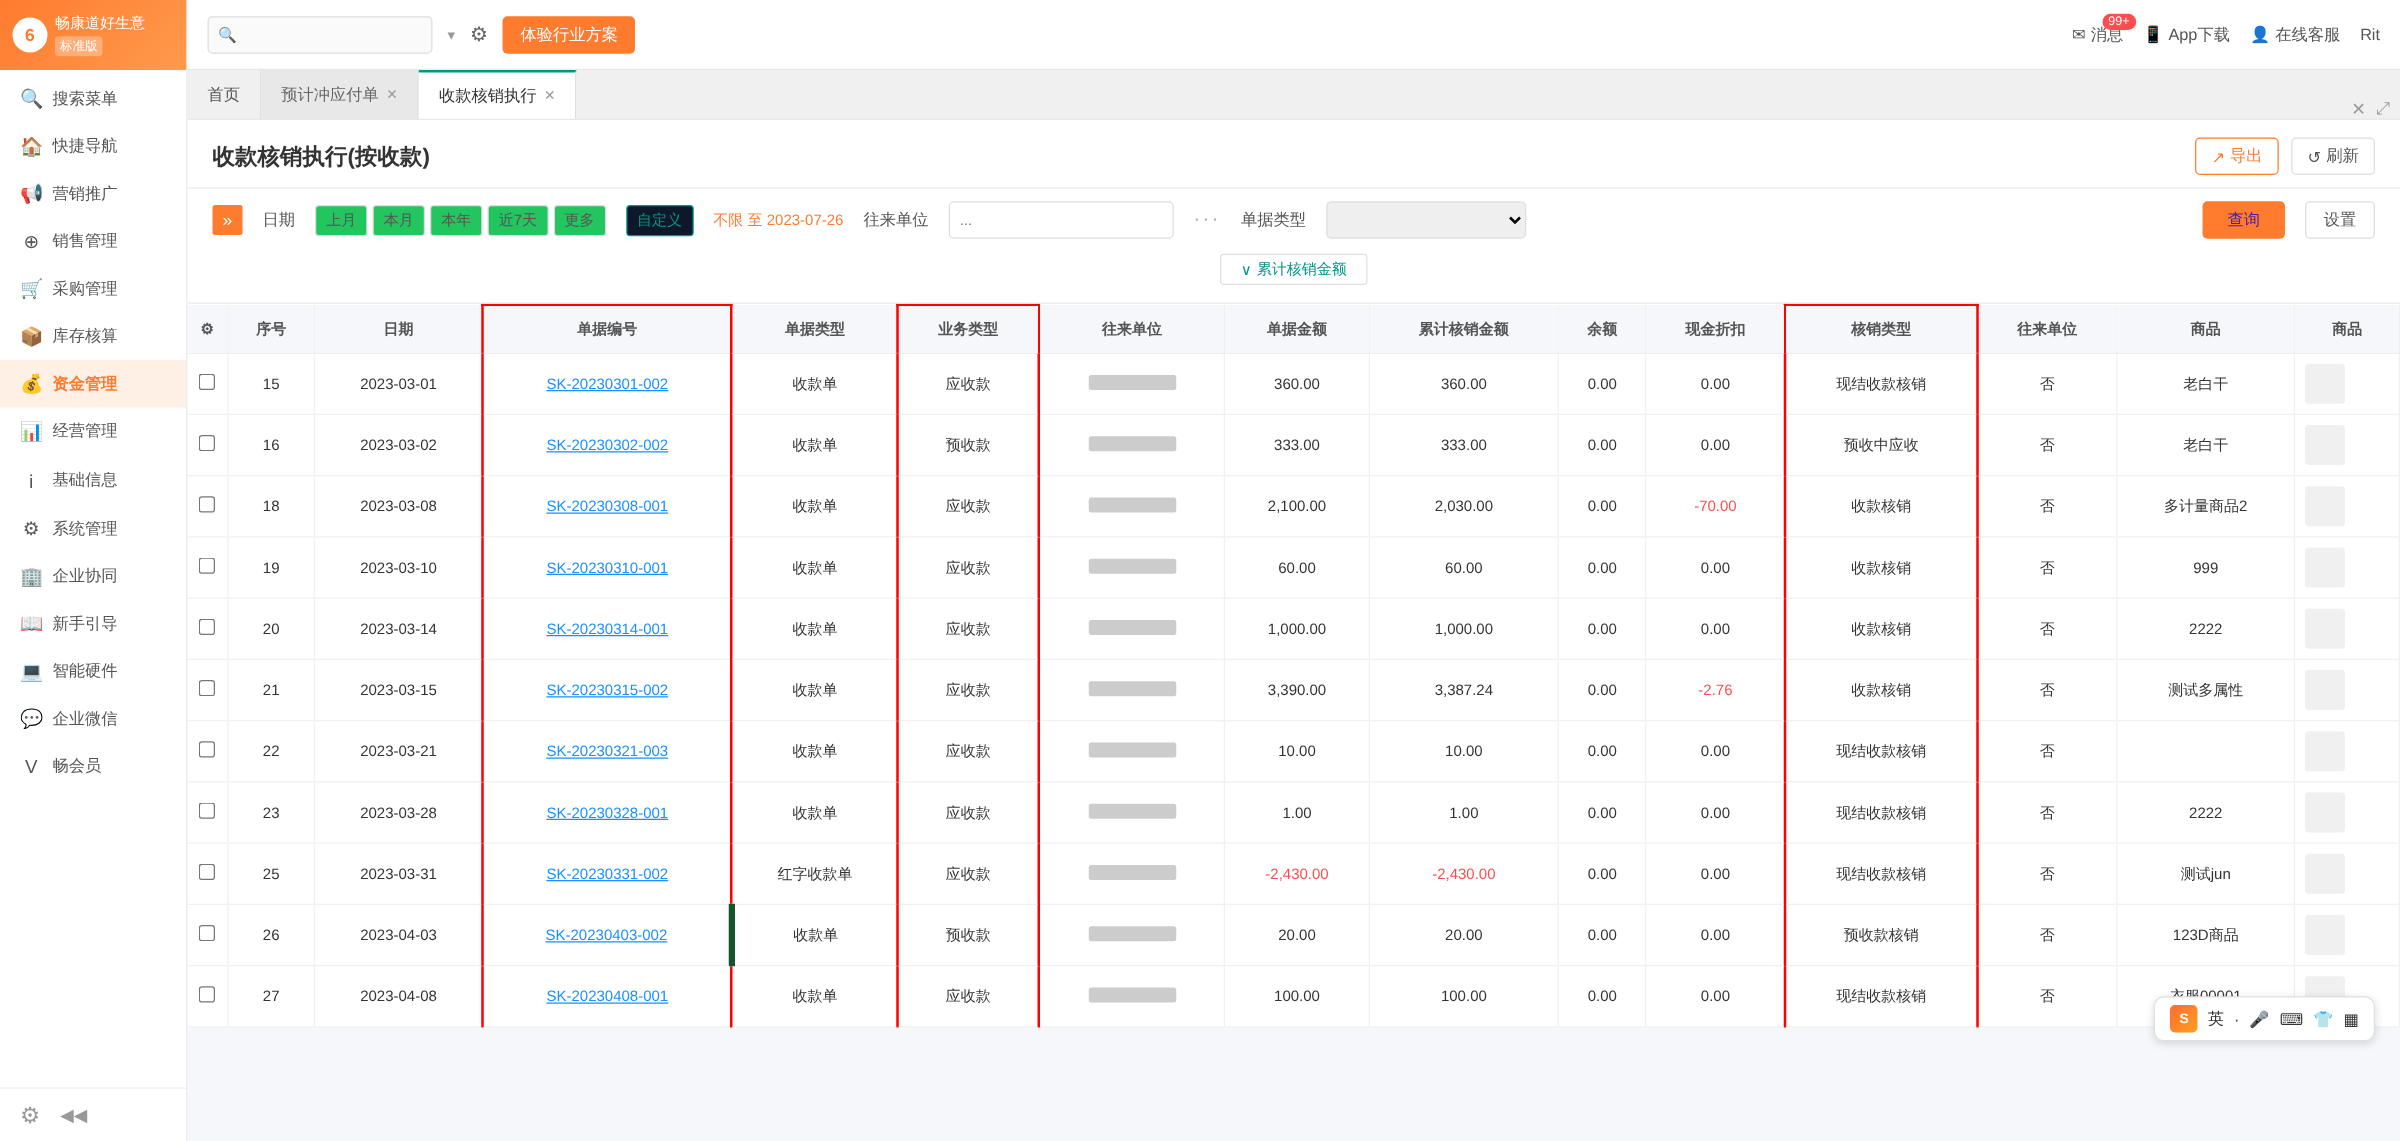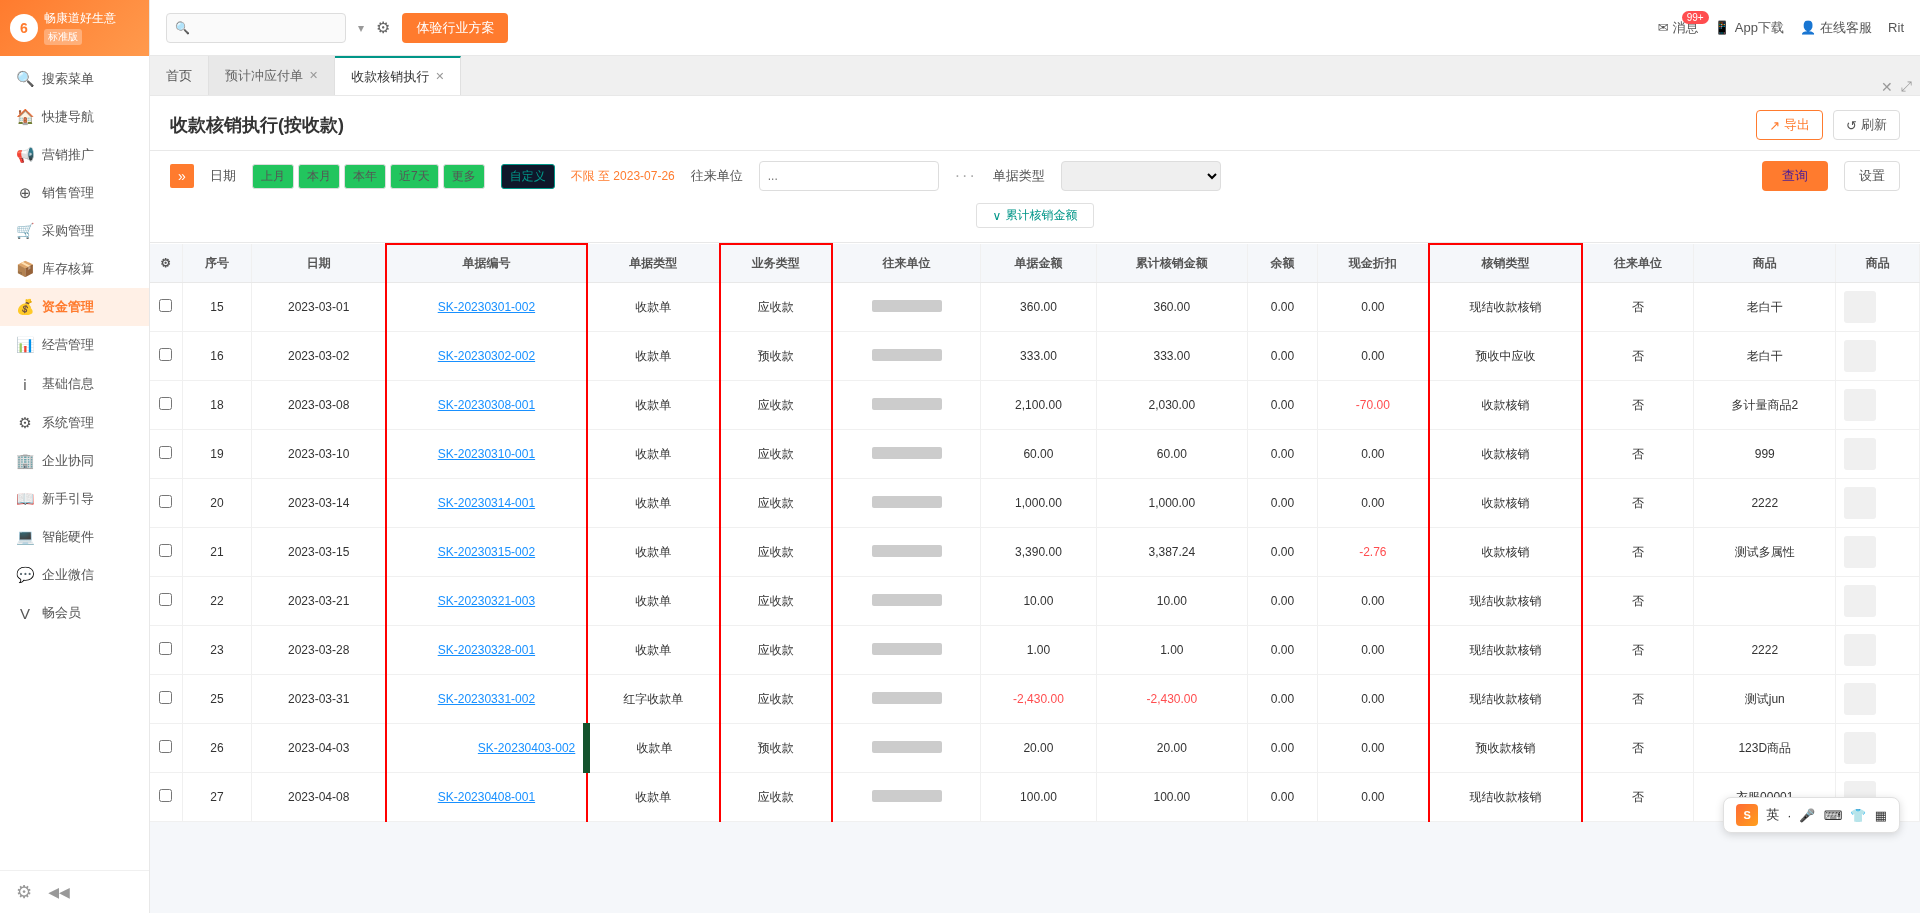--- a/index.html
+++ b/index.html
@@ -449,21 +449,21 @@
     <td>否</td>
     <td>测试jun</td>
     <td>
                 <div class="image-thumb"></div>
               </td>
   </tr>
             <tr>
     <td><input type="checkbox" style=""></td>
     <td>26</td>
     <td>2023-04-03</td>
-    <td class="link" style="border-left:2px solid red;border-right:7px solid #14532d;text-align:right;">SK-20230403-002</td>
+    <td class="link" style="border-left:2px solid red;border-right:5px solid #14532d;">SK-20230403-002</td>
     <td>收款单</td>
     <td style="border-left:2px solid red;border-right:2px solid red;">预收款</td>
     <td><span style="display:inline-block;width:70px;height:12px;background:#ccc;border-radius:2px;"></span></td>
     <td class="">20.00</td>
     <td class="">20.00</td>
     <td>0.00</td>
     <td class="">0.00</td>
     <td style="border-left:2px solid red;border-right:2px solid red;">预收款核销</td>
     <td>否</td>
     <td>123D商品</td>

